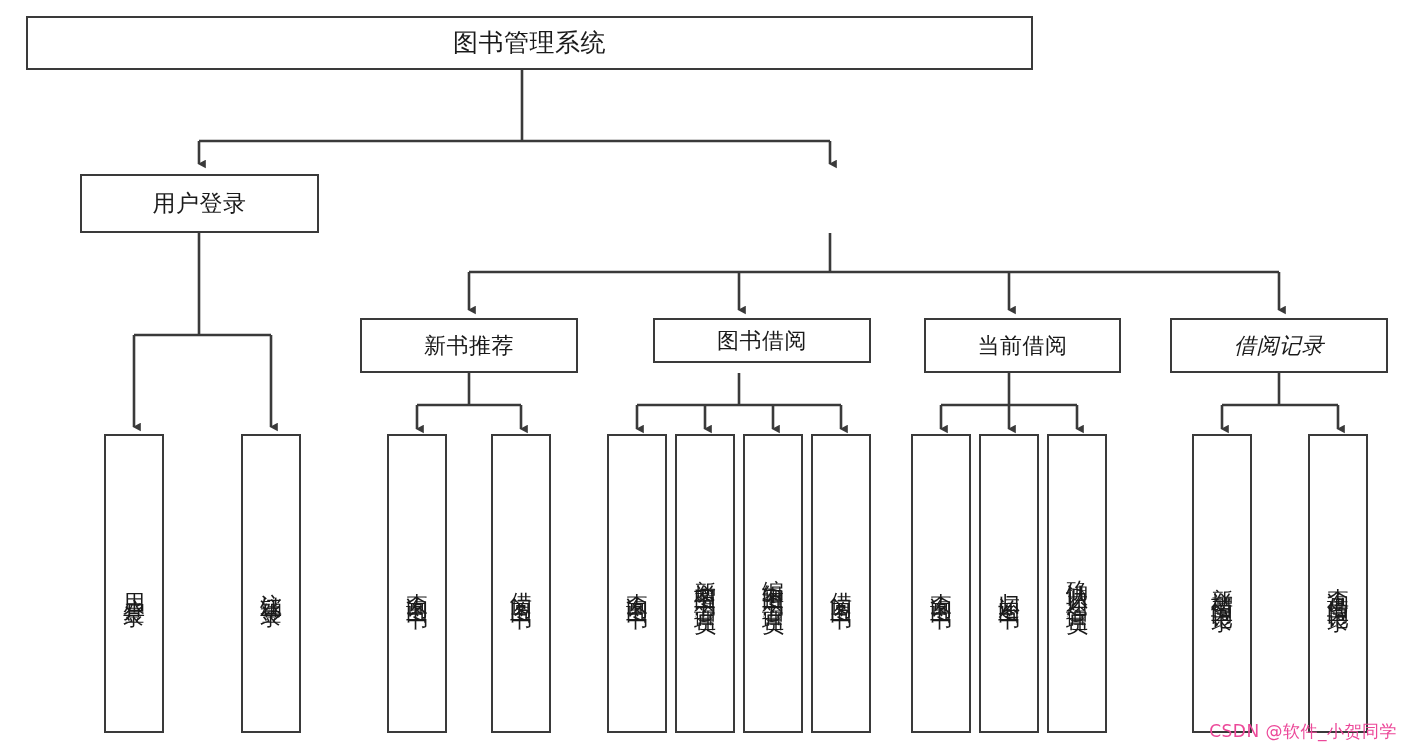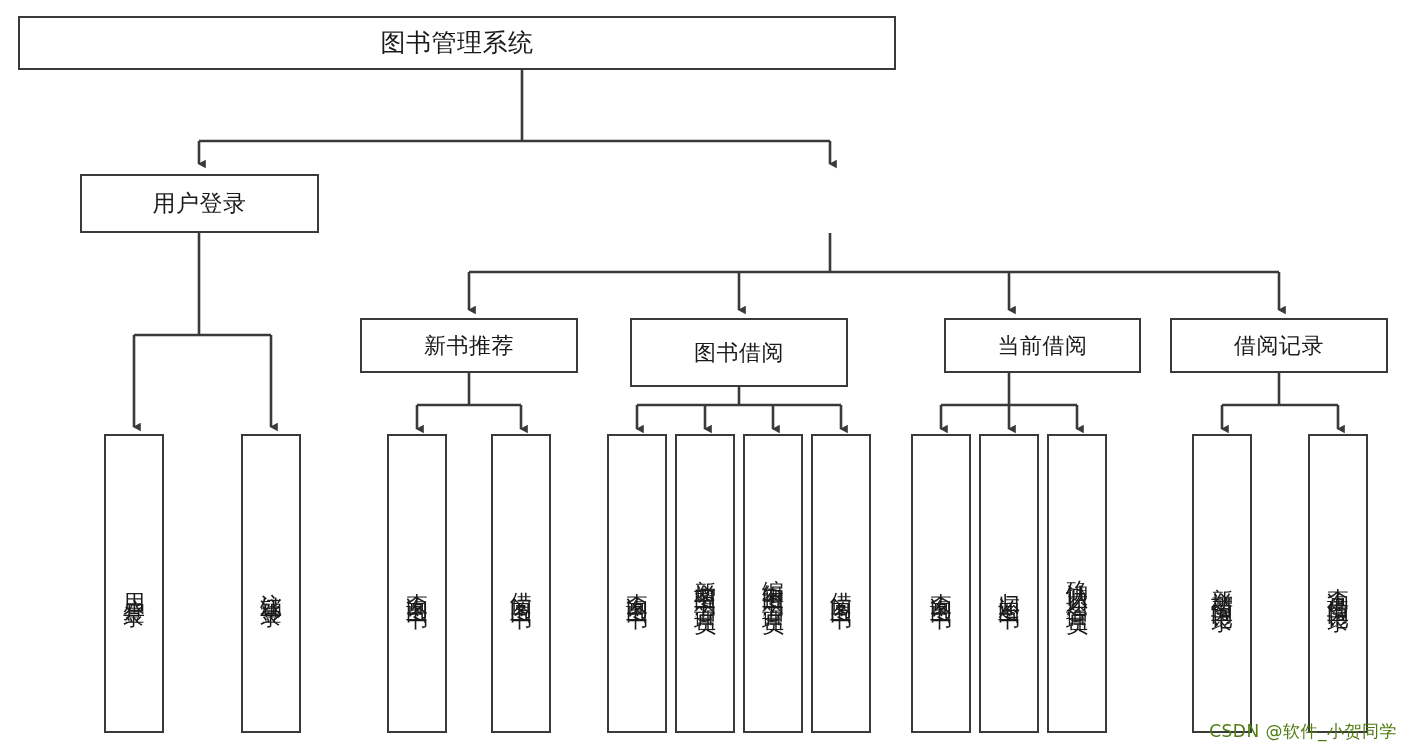--- a/index.html
+++ b/index.html
@@ -61,21 +61,21 @@
   .n-root { font-size: 25px; }
   .n-l1   { font-size: 23px; }
   .n-l2   { font-size: 22px; }
   .n-leaf { font-size: 22px; }
 
   #watermark {
     position: absolute;
     right: 8px;
     bottom: 4px;
     font-size: 17px;
-    color: #4d7c0f;
+    color: #ec4899;
     letter-spacing: 0.5px;
     white-space: nowrap;
     font-family: "DejaVu Sans", "Liberation Sans", sans-serif;
   }
 </style>
 </head>
 <body>
 
 <div id="canvas">
 
@@ -123,42 +123,42 @@
       <path d="M1009,405 L1009,429" marker-end="url(#arrow)"></path>
       <path d="M1077,405 L1077,429" marker-end="url(#arrow)"></path>
 
       <path d="M1279,373 L1279,405"></path>
       <path d="M1222,405 L1338,405"></path>
       <path d="M1222,405 L1222,429" marker-end="url(#arrow)"></path>
       <path d="M1338,405 L1338,429" marker-end="url(#arrow)"></path>
     </g>
   </svg>
 
-  <div class="node horiz n-root" style="left:18px; top:16px; width:878px; height:54px;">
+  <div class="node horiz n-root" style="left:26px; top:16px; width:1007px; height:54px;">
     <span class="label">图书管理系统</span>
   </div>
 
   <div class="node horiz n-l1" style="left:80px; top:174px; width:239px; height:59px;">
     <span class="label">用户登录</span>
   </div>
 
 
   <div class="node horiz n-l2" style="left:360px; top:318px; width:218px; height:55px;align-items:center;">
     <span class="label">新书推荐</span>
   </div>
 
-  <div class="node horiz n-l2" style="left:630px; top:318px; width:218px; height:69px;">
+  <div class="node horiz n-l2" style="left:653px; top:318px; width:218px; height:45px;">
     <span class="label">图书借阅</span>
   </div>
 
-  <div class="node horiz n-l2" style="left:944px; top:318px; width:197px; height:55px;text-align:center;">
+  <div class="node horiz n-l2" style="left:924px; top:318px; width:197px; height:55px;text-align:center;">
     <span class="label">当前借阅</span>
   </div>
 
-  <div class="node horiz n-l2" style="left:1170px; top:318px; width:218px; height:55px;">
+  <div class="node horiz n-l2" style="left:1170px; top:318px; width:218px; height:55px;font-style:italic;">
     <span class="label">借阅记录</span>
   </div>
 
   <div class="node vert n-leaf" style="left:104px; top:434px; width:60px; height:299px;">
     <span class="label">用户登录</span>
   </div>
 
   <div class="node vert n-leaf" style="left:241px; top:434px; width:60px; height:299px;">
     <span class="label">注销登录</span>
   </div>

